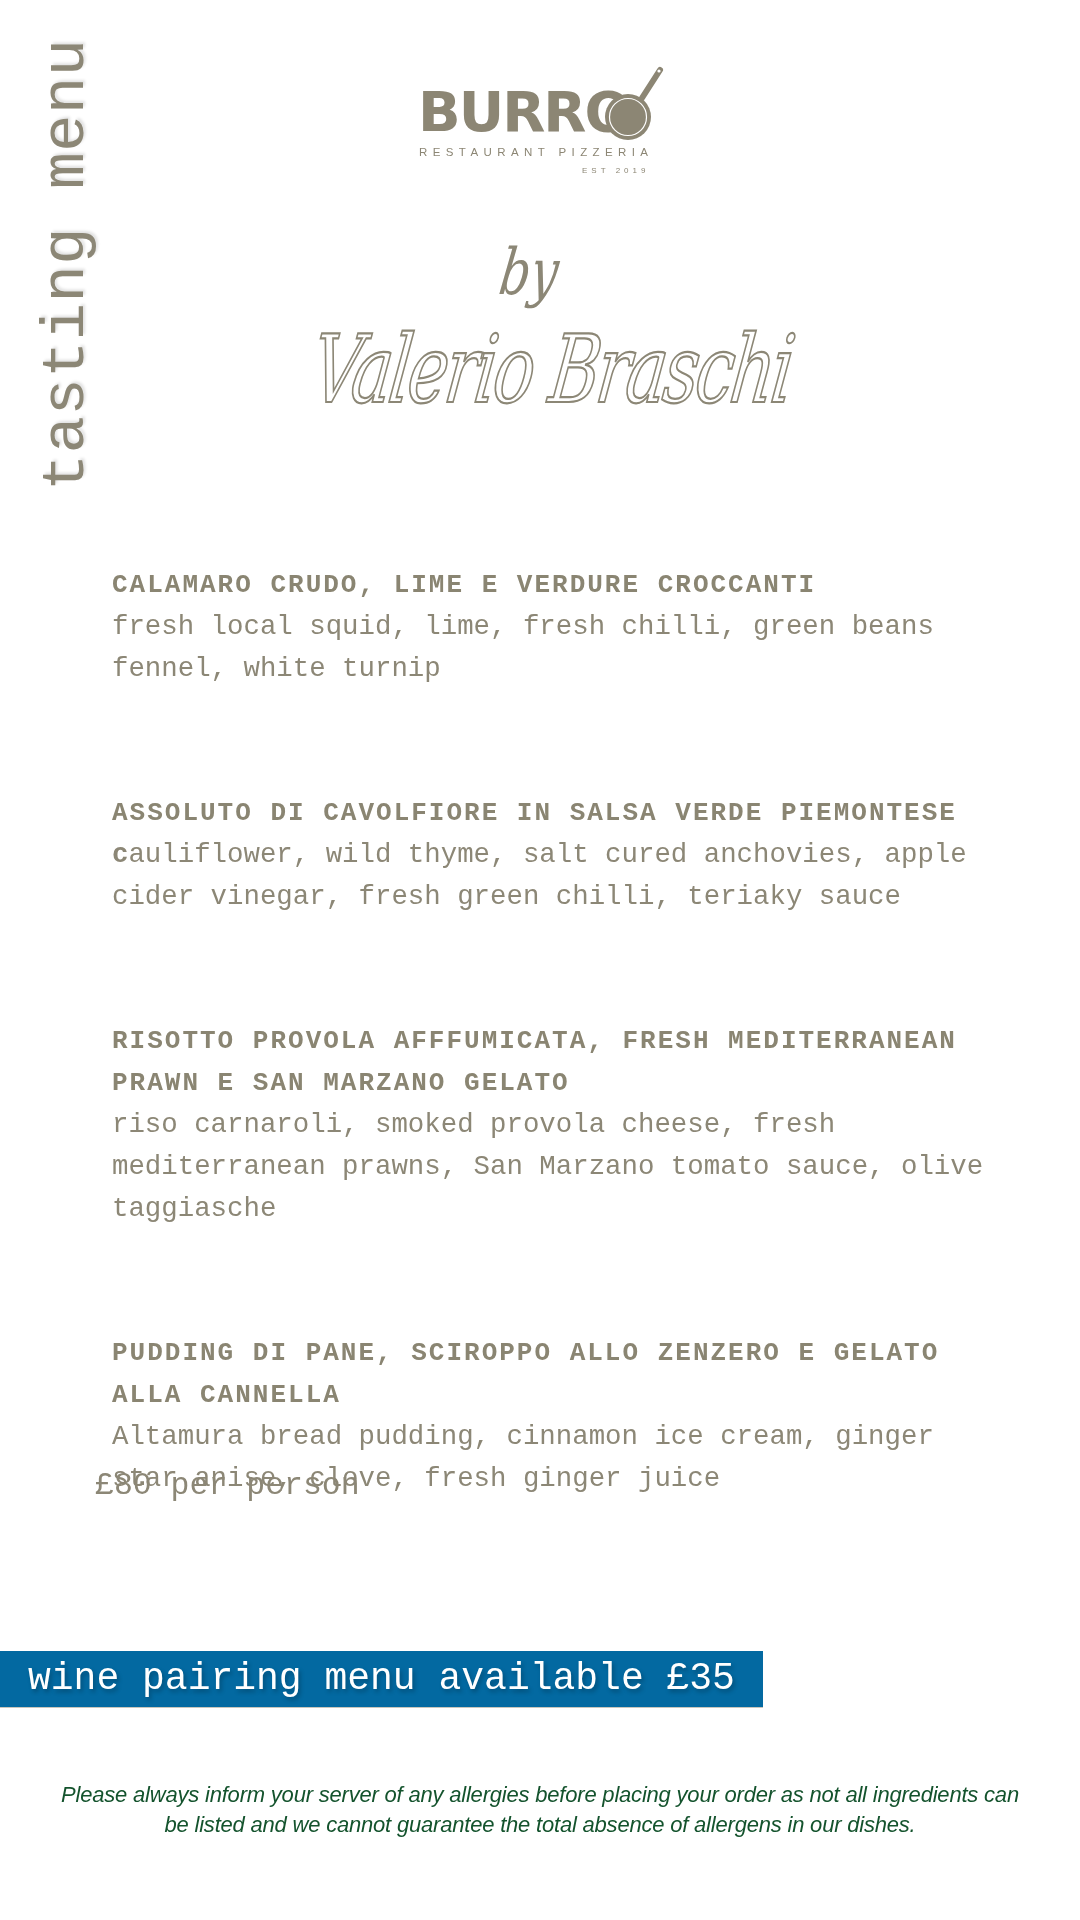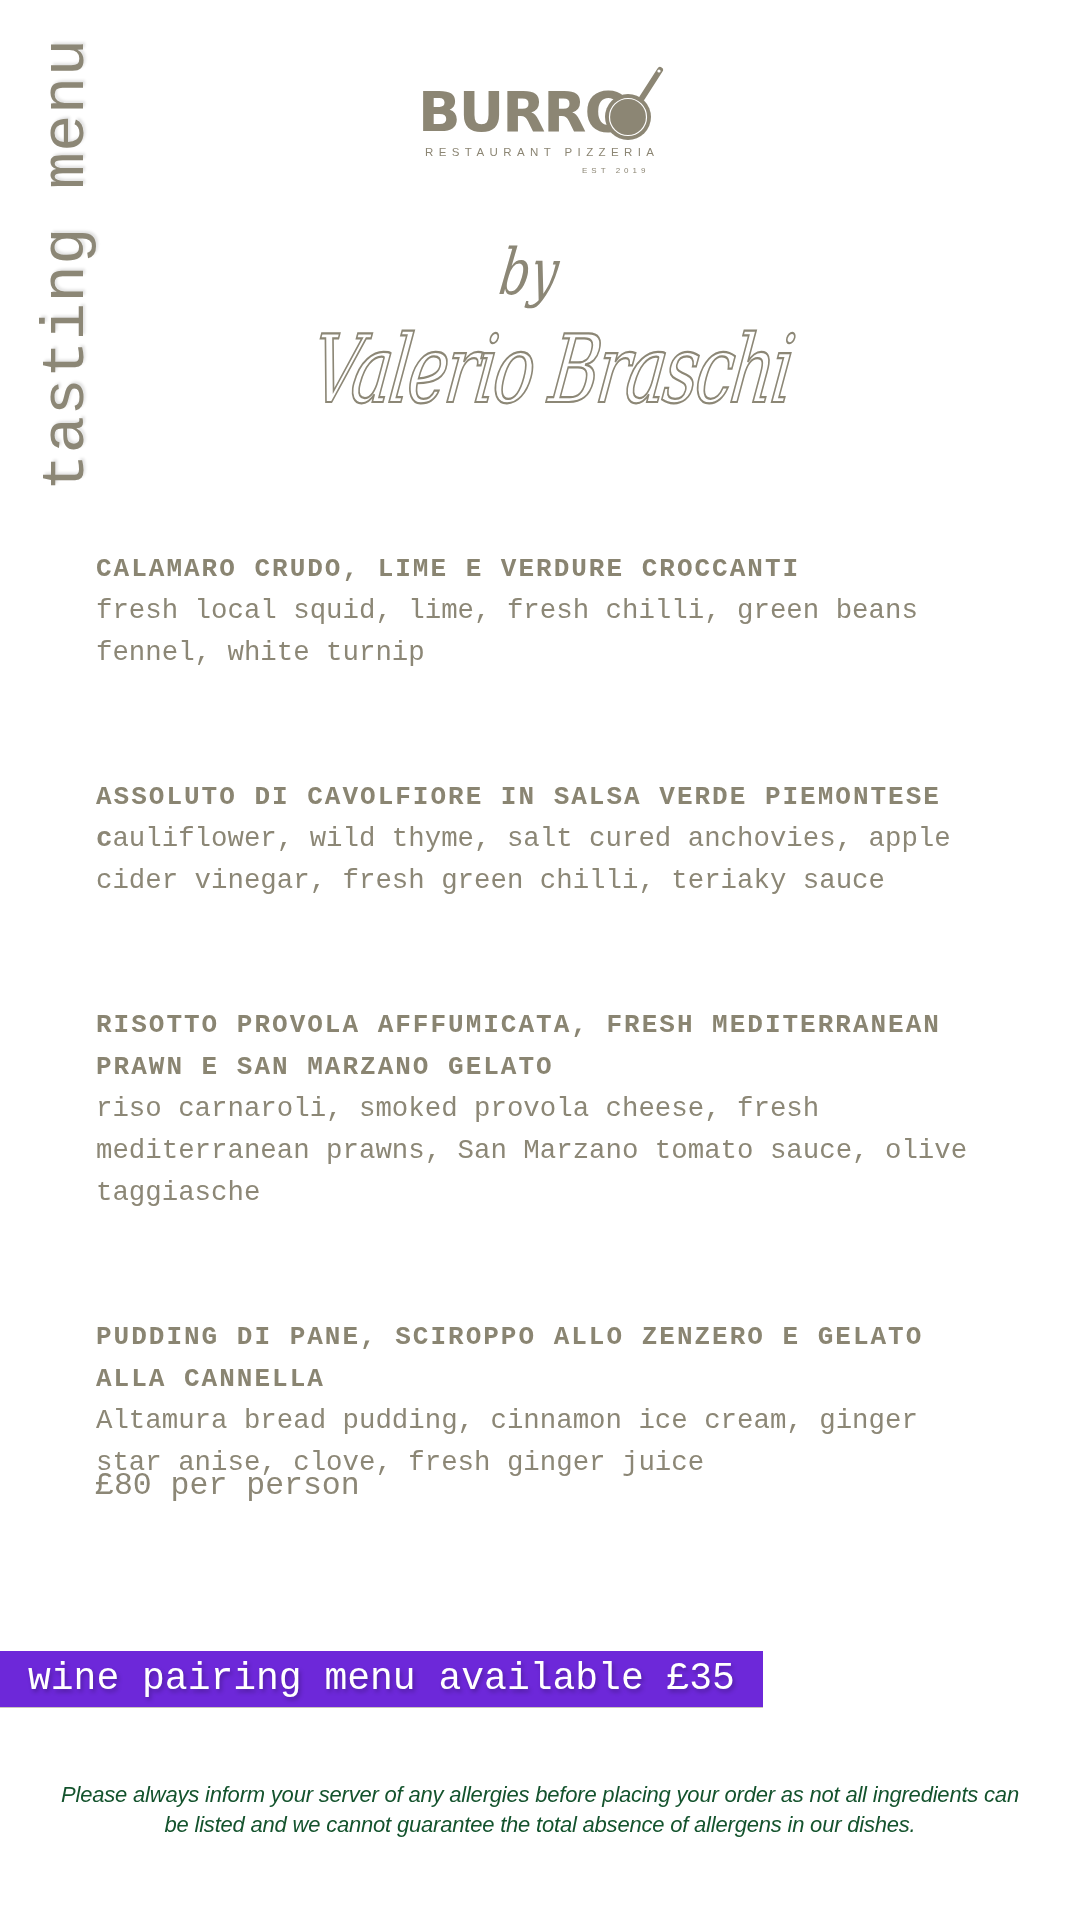--- a/index.html
+++ b/index.html
@@ -49,21 +49,21 @@
     font-family: "DejaVu Sans", "Liberation Sans", sans-serif;
     font-weight: bold;
     font-size: 56px;
     line-height: 48px;
     letter-spacing: -2px;
     color: #8c8674;
     white-space: nowrap;
   }
   .logo-sub {
     position: absolute;
-    left: 11px;
+    left: 5px;
     top: 84px;
     font-family: "Liberation Sans", sans-serif;
     font-size: 11.5px;
     letter-spacing: 5.4px;
     color: #8c8674;
     white-space: nowrap;
   }
   .logo-est {
     position: absolute;
     left: 168px;
@@ -118,21 +118,21 @@
   }
 
   
   .menu {
     position: absolute;
     left: 96px;
     top: 548px;
     width: 920px;
   }
   .dish {
-    margin: 0;
+    margin: 16px;
   }
   .dish-title {
     font-family: "Liberation Mono", "DejaVu Sans Mono", monospace;
     font-weight: bold;
     font-size: 26px;
     letter-spacing: 2px;
     line-height: 42px;
     color: #8a8572;
     margin: 0;
     white-space: pre-line;
@@ -161,21 +161,21 @@
     white-space: nowrap;
   }
 
   
   .wine-banner {
     position: absolute;
     left: 0;
     top: 1651px;
     width: 763px;
     height: 56px;
-    background: #6d28d9;
+    background: #0369a1;
     border-bottom: 1px solid #c9c6bc;
   }
   .wine-banner-text {
     position: absolute;
     left: 28px;
     top: 4px;
     font-family: "Liberation Mono", "DejaVu Sans Mono", monospace;
     font-size: 38px;
     line-height: 48px;
     color: #ffffff;

